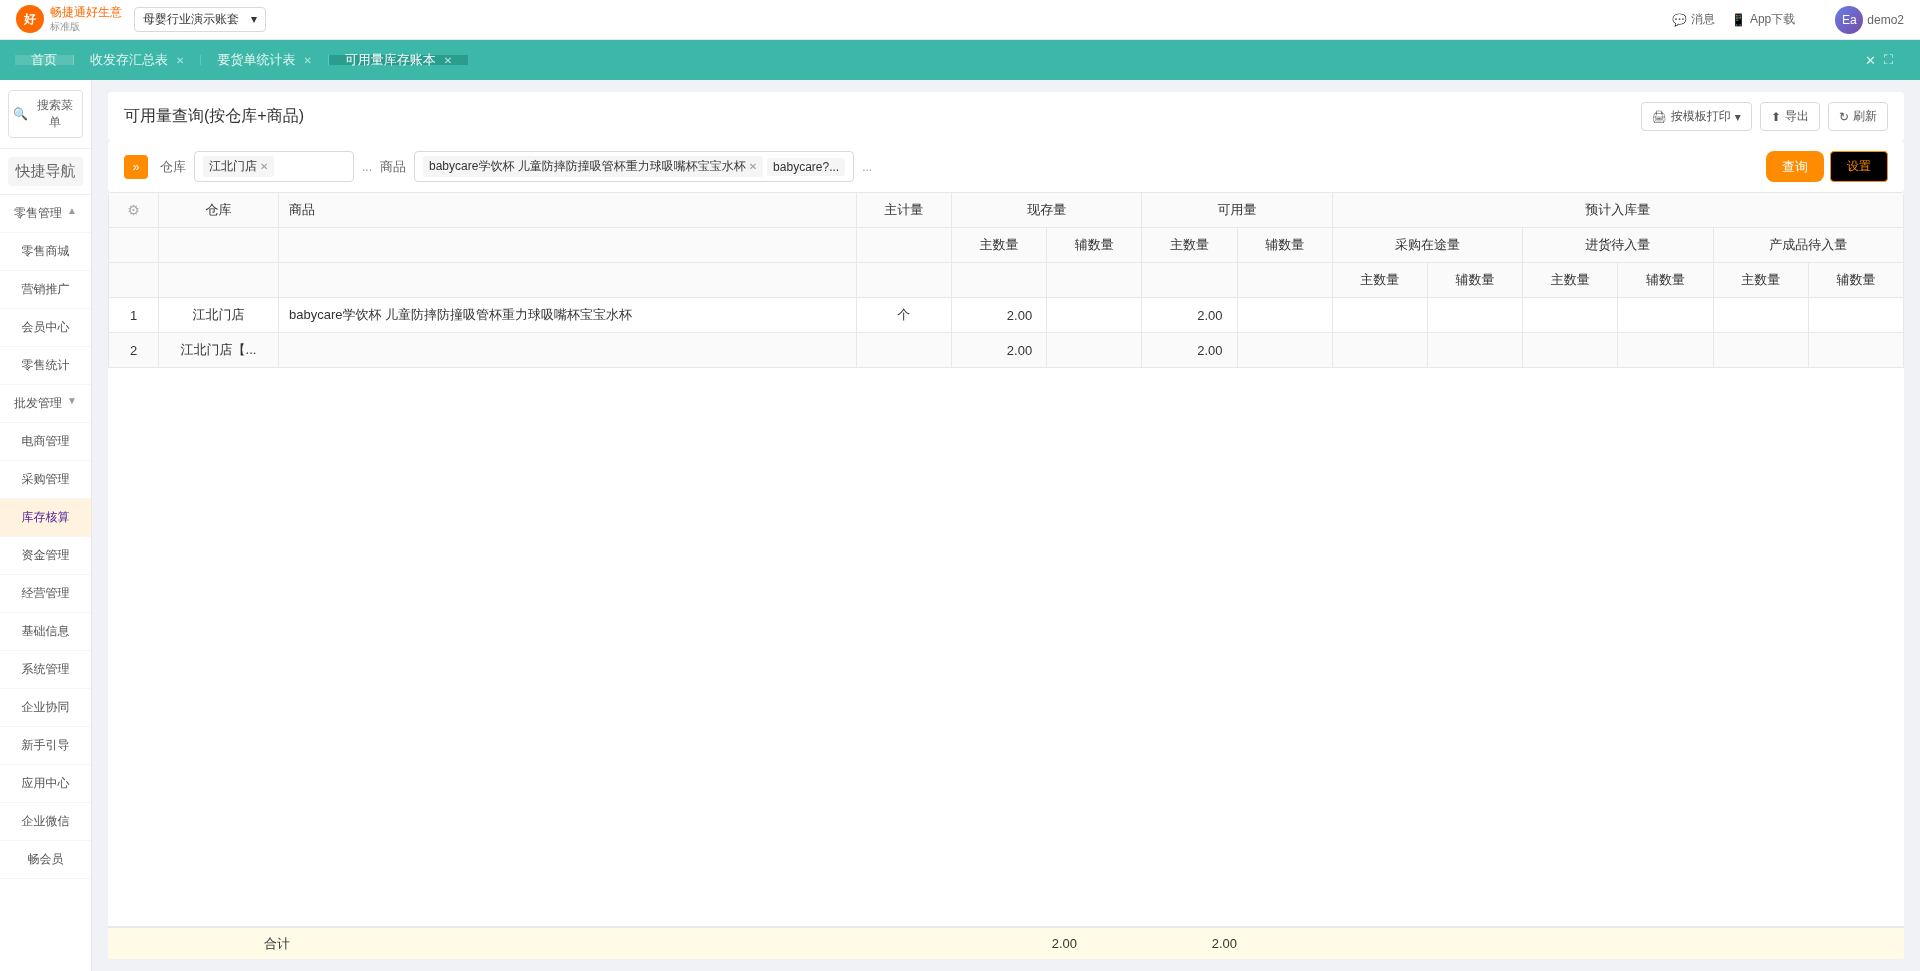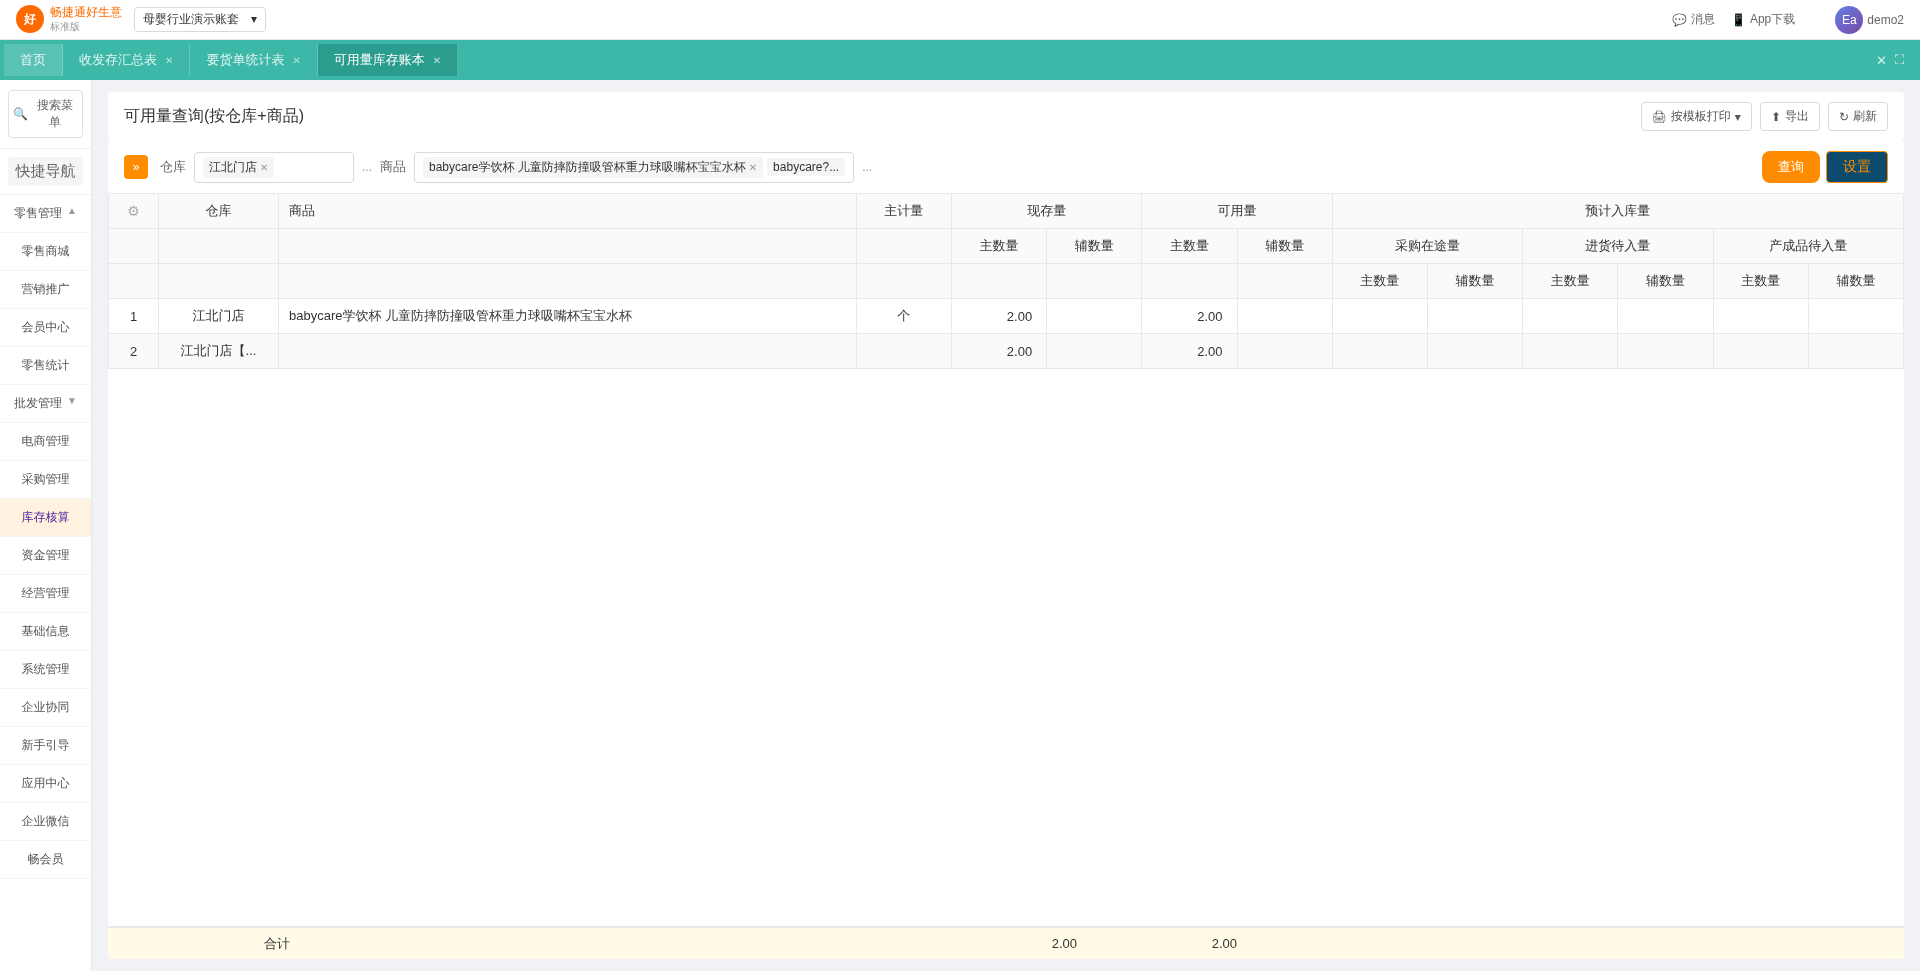--- a/index.html
+++ b/index.html
@@ -25,21 +25,21 @@
     .top-bar-right { display: flex; align-items: center; gap: 16px; font-size: 12px; color: #666; }
     .top-bar-right-item { display: flex; align-items: center; gap: 4px; cursor: pointer; }
     .avatar { width: 28px; height: 28px; border-radius: 50%; background: linear-gradient(135deg, #667eea 0%, #764ba2 100%); display: flex; align-items: center; justify-content: center; color: white; font-size: 12px; margin-left: 24px; }
 
     
     .nav-tabs {
       height: 40px;
       background: #3db8a8;
       display: flex;
       align-items: stretch;
-      padding: 4px;
+      padding: 15px;
       flex-shrink: 0;
     }
     .nav-tab {
       display: flex;
       align-items: center;
       padding: 0 16px;
       cursor: pointer;
       font-size: 13px;
       color: rgba(255,255,255,0.85);
       gap: 6px;
@@ -187,26 +187,26 @@
       padding: 6px 16px;
       background: #ff8c00;
       color: white;
       border: none;
       border-radius: 8px;
       cursor: pointer;
       font-size: 13px;
     }
     .btn-settings {
       padding: 6px 16px;
-      background: #0c4a6e;
+      background: #000000;
       color: #ff8c00;
       border: 1px solid #ff8c00;
       border-radius: 4px;
       cursor: pointer;
-      font-size: 14px;
+      font-size: 12px;
     }
 
     
     .table-container {
       background: #fff;
       border-radius: 4px;
       flex: 1;
       overflow: auto;
       display: flex;
       flex-direction: column;

